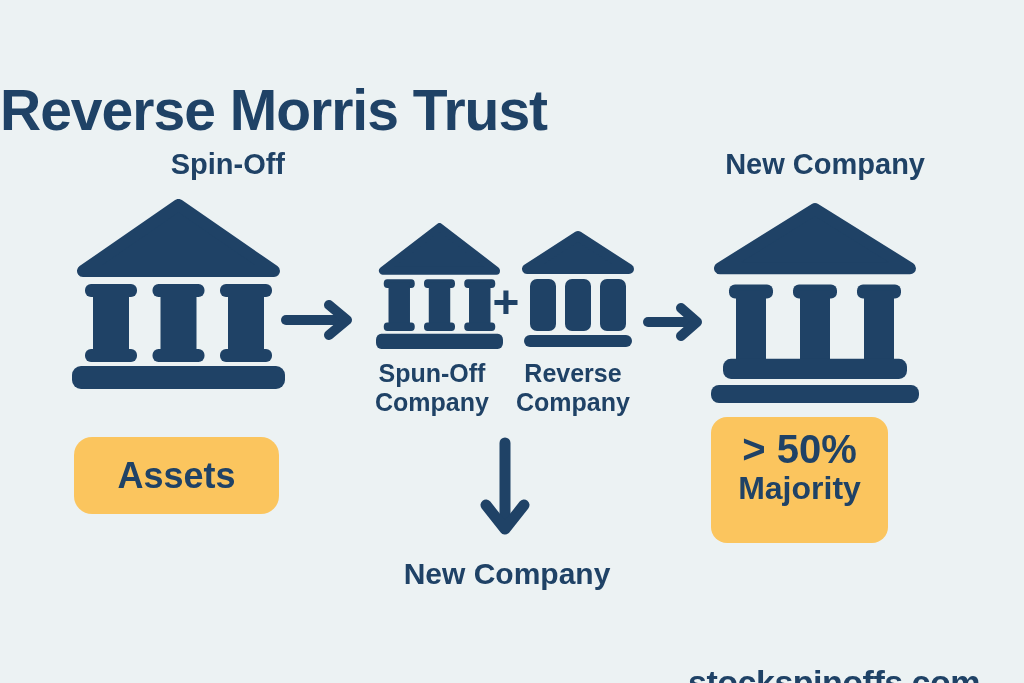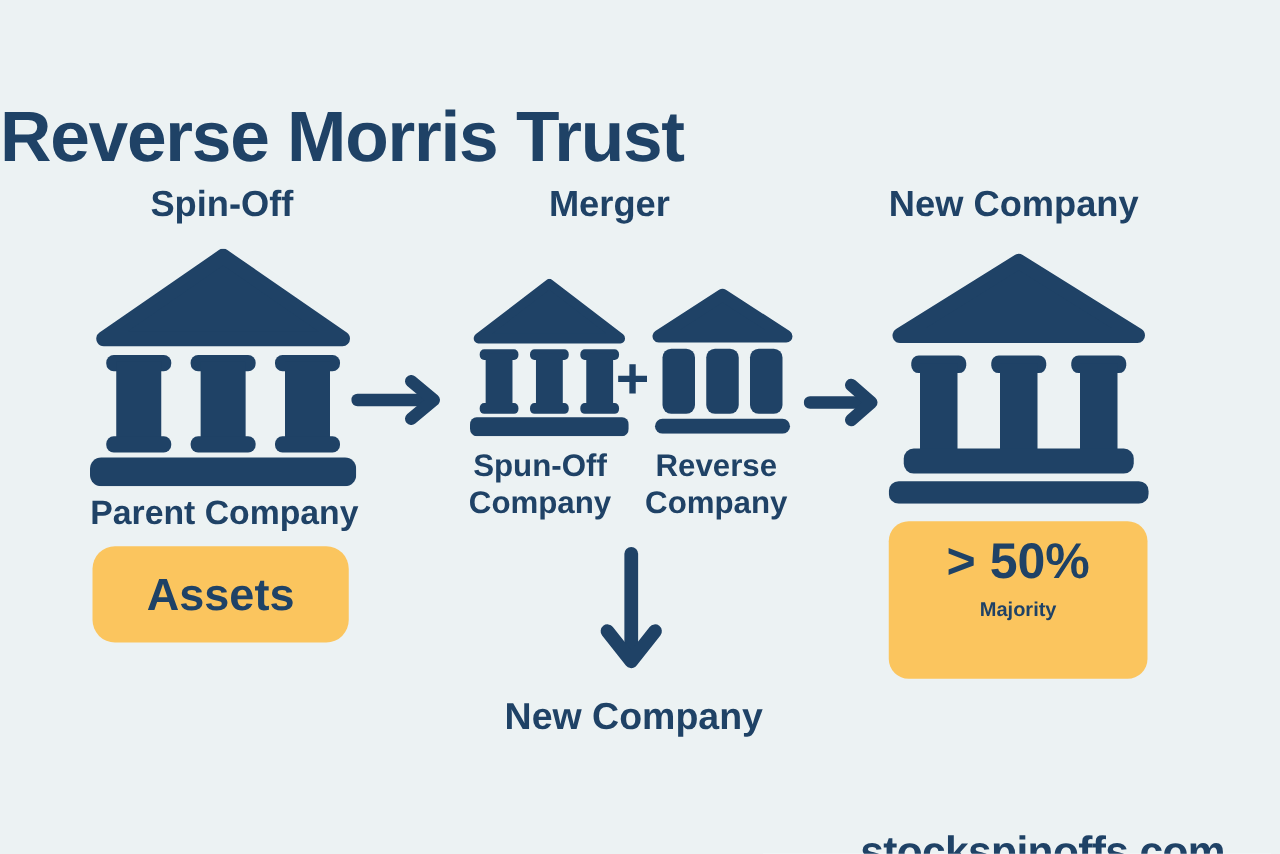--- a/index.html
+++ b/index.html
@@ -9,21 +9,21 @@
   .canvas { position: relative; width: 1024px; height: 683px; background: var(--bg); overflow: hidden; }
   .abs { position: absolute; }
 
   .page-title {
     left: 0; top: 40px; width: 958px;
     font-size: 57px; font-weight: bold; letter-spacing: -1px;
     color: var(--navy); text-align: left; line-height: 68px; margin-top: 36px;
   }
   .stage-heading {
     top: 146px; font-size: 29px; font-weight: bold;
-    color: var(--navy); text-align: center; line-height: 36px;
+    color: var(--navy); text-align: right; line-height: 36px;
   }
   .h-spinoff { left: 70px;  width: 215px; }
   .h-merger  { left: 380px; width: 215px; }
   .h-newco   { left: 697px; width: 228px; }
 
   svg { display: block; width: 100%; height: 100%; }
   .ink { fill: var(--navy); }
   .ink-ln { fill: var(--navy); stroke: var(--navy); stroke-linejoin: round; }
   .stroke-only { fill: none; stroke: var(--navy); stroke-linecap: round; stroke-linejoin: round; }
 
@@ -54,40 +54,39 @@
 
   .badge {
     background: var(--yellow); color: var(--navy); font-weight: bold;
     text-align: center;
   }
   .badge-assets {
     left: 74px; top: 437px; width: 205px; height: 77px;
     border-radius: 18px; font-size: 36px; line-height: 77px;
   }
   .badge-ownership {
-    left: 711px; top: 417px; width: 207px; height: 126px;
+    left: 711px; top: 417px; width: 177px; height: 126px;
     border-radius: 16px; padding-top: 9px;
   }
   .badge-ownership .pct  { display: block; font-size: 40px; line-height: 47px; }
-  .badge-ownership .sub  { display: block; font-size: 16px; line-height: 31px; }
+  .badge-ownership .sub  { display: block; font-size: 32px; line-height: 31px; }
 
   .watermark {
     right: 44px; top: 617px; font-size: 34px; font-weight: bold;
     color: var(--navy); letter-spacing: -0.5px; margin-top: 46px;
   }
 </style>
 </head>
 <body>
 
 <div class="canvas">
 
   <div class="abs page-title">Reverse Morris Trust</div>
 
   <div class="abs stage-heading h-spinoff">Spin-Off</div>
-  <div class="abs stage-heading h-merger">Merger</div>
   <div class="abs stage-heading h-newco">New Company</div>
 
   <div class="abs bank-parent">
     <svg viewBox="0 0 213 190" preserveAspectRatio="none">
       <path class="ink-ln" stroke-width="12" d="M106.5 6 L11 72 L202 72 Z"></path>
       <rect class="ink" x="13" y="85" width="52" height="13" rx="6"></rect>
       <rect class="ink" x="21" y="90" width="36" height="66"></rect>
       <rect class="ink" x="13" y="150" width="52" height="13" rx="6"></rect>
       <rect class="ink" x="80.5" y="85" width="52" height="13" rx="6"></rect>
       <rect class="ink" x="88.5" y="90" width="36" height="66"></rect>
@@ -148,21 +147,20 @@
       <rect class="ink" x="25" y="88" width="30" height="74"></rect>
       <rect class="ink" x="82" y="82" width="44" height="14" rx="6"></rect>
       <rect class="ink" x="89" y="88" width="30" height="74"></rect>
       <rect class="ink" x="146" y="82" width="44" height="14" rx="6"></rect>
       <rect class="ink" x="153" y="88" width="30" height="74"></rect>
       <rect class="ink" x="12" y="156" width="184" height="20" rx="8"></rect>
       <rect class="ink" x="0" y="182" width="208" height="18" rx="8"></rect>
     </svg>
   </div>
 
-  <div class="abs bank-label lbl-parent">Parent Company</div>
 
   <div class="abs bank-label lbl-2line lbl-spunoff">
     <span>Spun-Off</span>
     <span>Company</span>
   </div>
 
   <div class="abs bank-label lbl-2line lbl-separate">
     <span>Reverse</span>
     <span>Company</span>
   </div>

